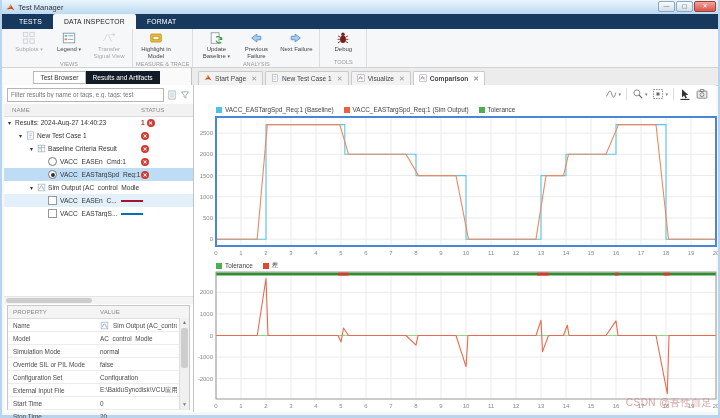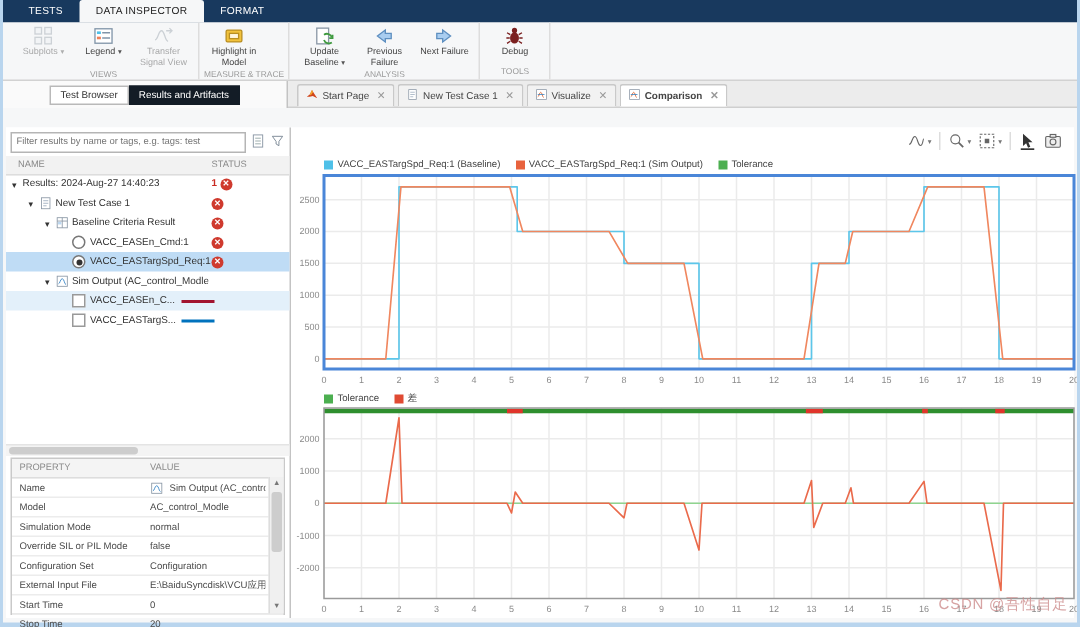--- a/index.html
+++ b/index.html
@@ -89,20 +89,32 @@
   #legend1{top:21px;}
   #legend2{top:176px;}
   #chart1{position:absolute;top:30px;left:0;}
   #chart2{position:absolute;top:185px;left:0;}
   .watermark{position:absolute;right:4px;bottom:2px;font-size:10px;color:rgba(205,140,140,0.8);letter-spacing:.5px;}
 </style>
 </head>
 <body>
 
 <div class="window">
+  <div class="titlebar">
+    <span class="mi"><svg width="9" height="9" viewBox="0 0 16 16">
+          <path d="M1 11l4-3 3-6 3 5 4 6-6-3-4 1z" fill="#d0451b"></path>
+          <path d="M5 8l3-6 1.5 2.8L6.5 9z" fill="#f4a72c"></path>
+        </svg></span>
+    <span class="ttl">Test Manager</span>
+    <div class="winbtns">
+      <div class="winbtn">—</div>
+      <div class="winbtn">▢</div>
+      <div class="winbtn close">✕</div>
+    </div>
+  </div>
   <div class="ribbontabs" id="ribbonTabs">
       <div class="rtab">TESTS</div>
       <div class="rtab active">DATA INSPECTOR</div>
       <div class="rtab">FORMAT</div>
     </div>
   <div class="ribbon" id="ribbonGroups">
       <div class="rgroup">
         <div class="rbtns">
           <div class="rbtn disabled">
             <span class="ric">

